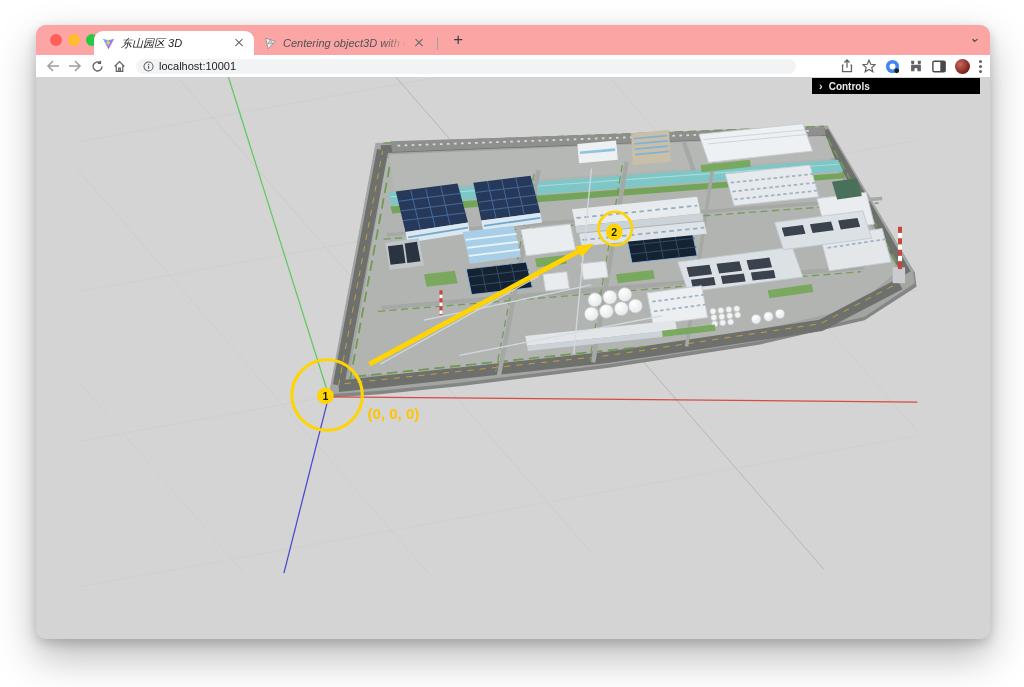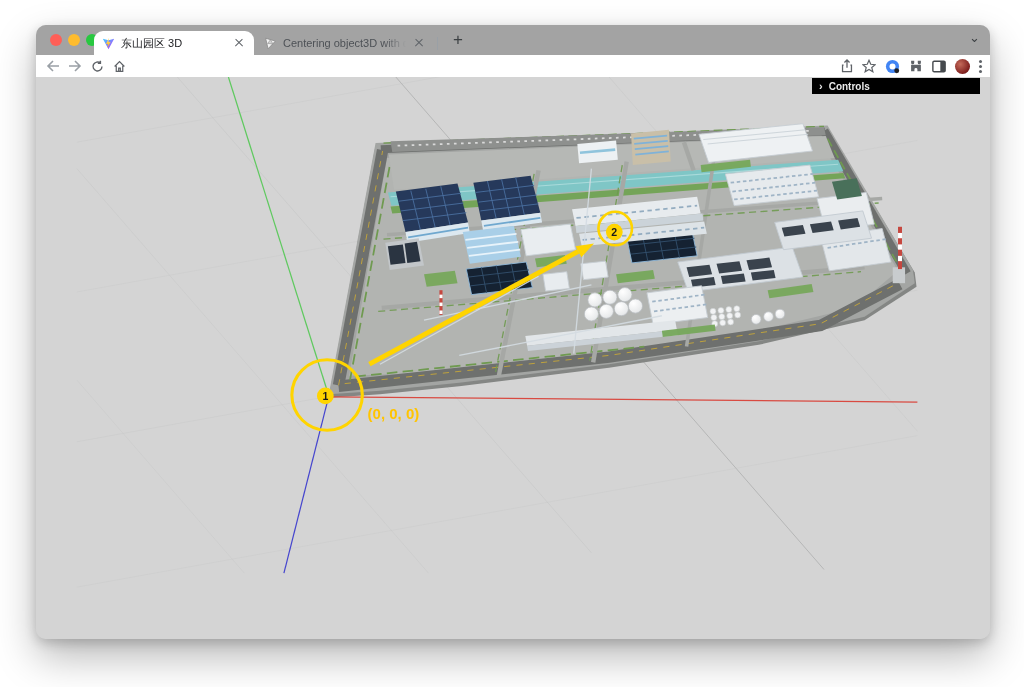--- a/index.html
+++ b/index.html
@@ -1,21 +1,21 @@
 <!DOCTYPE html>
 <html><head>
 <meta charset="utf-8">
 <style>
   * { margin:0; padding:0; box-sizing:border-box; }
   html,body { width:1024px; height:687px; background:#fff; font-family:"Liberation Sans", sans-serif; overflow:hidden; }
   .browser-window{ position:absolute; left:36px; top:25px; width:954px; height:614px;
     border-radius:10px; overflow:hidden; background:#D4D4D4;
     box-shadow:0 18px 40px rgba(0,0,0,.28), 0 4px 12px rgba(0,0,0,.18); }
   
-  .tabstrip{ position:absolute; left:0; top:0; width:100%; height:30px; background:#a3a3a3; }
+  .tabstrip{ position:absolute; left:0; top:0; width:100%; height:30px; background:#fca5a5;font-style:italic; }
   .traffic{ position:absolute; top:9px; width:12px; height:12px; border-radius:50%; }
   .t-red{ left:14px;  background:#FF5F57; }
   .t-yellow{ left:32px; background:#FEBC2E; }
   .t-green{ left:50px; background:#28C840; }
   .tab{ position:absolute; top:6px; height:24px; display:flex; align-items:center; gap:6px; padding:0 8px; }
   .tab.active{ left:58px; width:160px; background:#fff; border-radius:9px 9px 0 0; }
   .tab.inactive{ left:220px; width:178px; color:#5F6368; }
   .tab .title{ flex:1; font-size:11px; color:#202124; white-space:nowrap; overflow:hidden; }
   .tab.inactive .title{ color:#4d5156; -webkit-mask-image:linear-gradient(90deg,#000 82%,transparent); mask-image:linear-gradient(90deg,#000 82%,transparent); }
   .closex{ width:14px; height:14px; flex:0 0 auto; position:relative; }
@@ -98,20 +98,28 @@
       <svg width="13" height="13" viewBox="0 0 16 16">
           <path d="M13.5 8 A5.5 5.5 0 1 1 11.6 3.8 M11.6 1 v3.2 h-3.2" stroke="#5F6368" stroke-width="1.7" fill="none"></path>
         </svg>
     </div>
     <div class="nav-ico">
       <svg width="13" height="13" viewBox="0 0 16 16">
           <path d="M2 8 L8 2 L14 8 M4 7 V14 H12 V7 M7 14 V10 H9 V14" stroke="#5F6368" stroke-width="1.5" fill="none"></path>
         </svg>
     </div>
 
+    <div class="omnibox">
+      <svg width="11" height="11" viewBox="0 0 16 16">
+        <circle cx="8" cy="8" r="6.6" fill="none" stroke="#5F6368" stroke-width="1.5"></circle>
+        <rect x="7.2" y="7" width="1.8" height="4.4" fill="#5F6368"></rect>
+        <rect x="7.2" y="4.2" width="1.8" height="1.8" fill="#5F6368"></rect>
+      </svg>
+      <span class="url">localhost:10001</span>
+    </div>
 
     <div class="tb-right">
       <svg width="12" height="14" viewBox="0 0 14 16">
         <path d="M7 1 V10 M4 4 L7 1 L10 4" stroke="#5F6368" stroke-width="1.5" fill="none"></path>
         <path d="M3 7 H1.8 V14.5 H12.2 V7 H11" stroke="#5F6368" stroke-width="1.5" fill="none"></path>
       </svg>
       <svg width="14" height="14" viewBox="0 0 16 16">
         <path d="M8 1.5 L10 6 L15 6.5 L11.2 9.8 L12.4 14.6 L8 12 L3.6 14.6 L4.8 9.8 L1 6.5 L6 6 Z" fill="none" stroke="#5F6368" stroke-width="1.4"></path>
       </svg>
       <svg width="15" height="15" viewBox="0 0 16 16">

